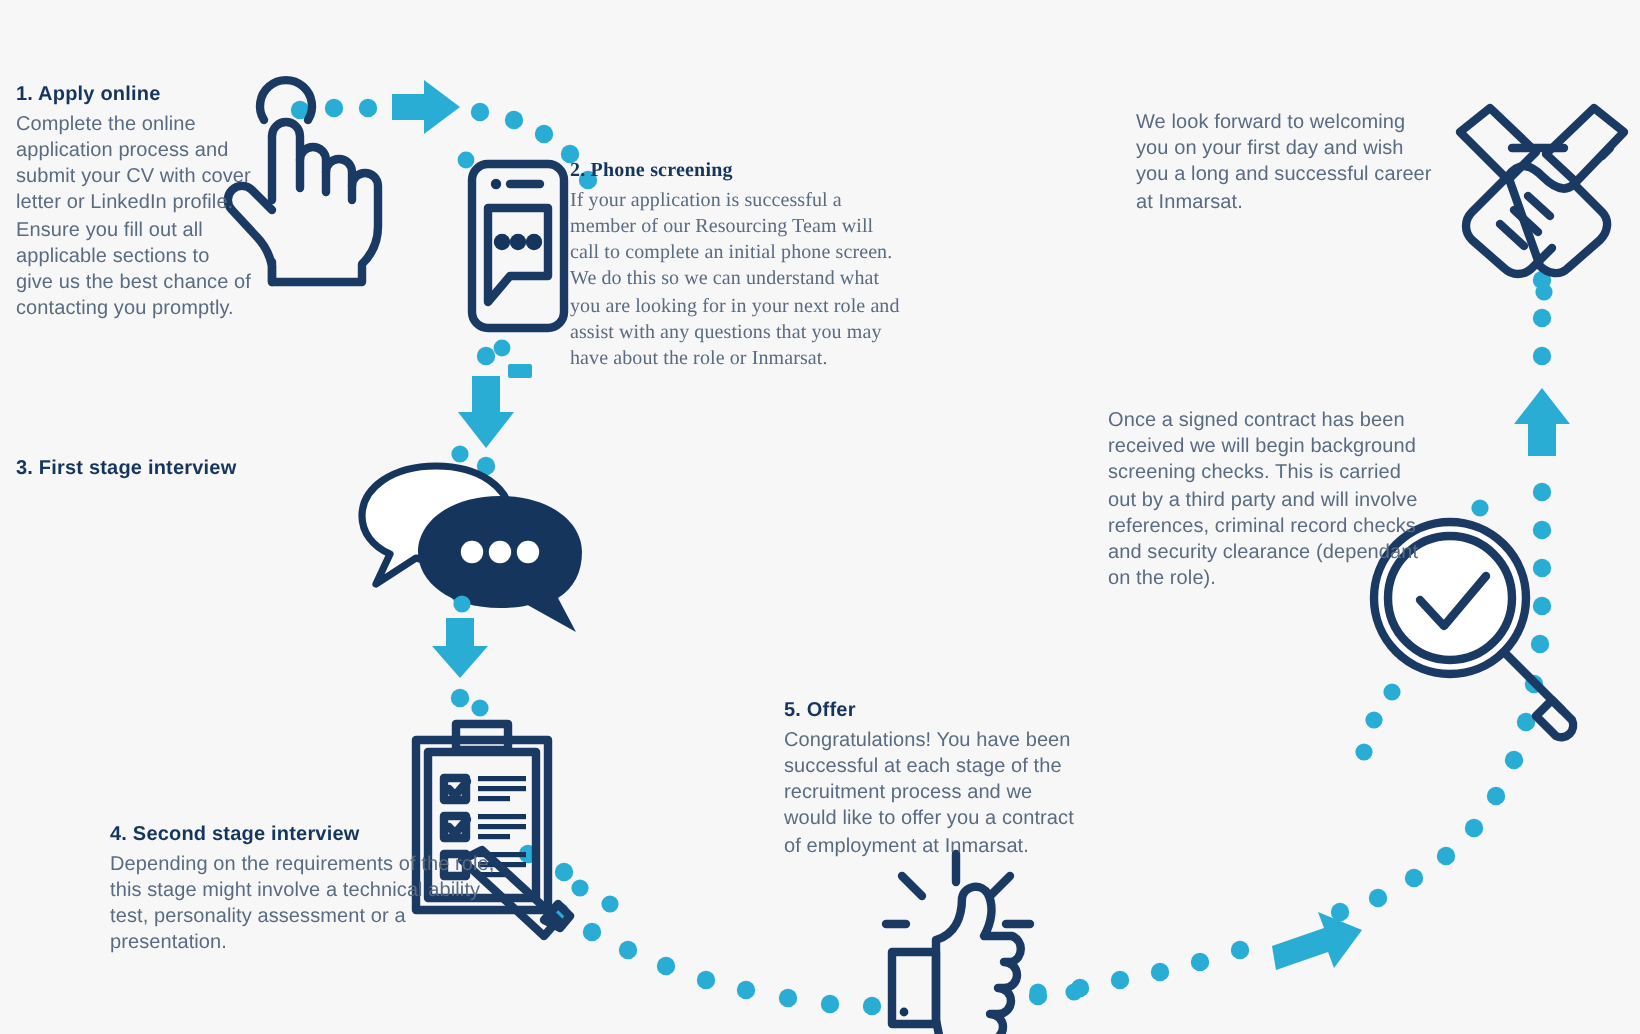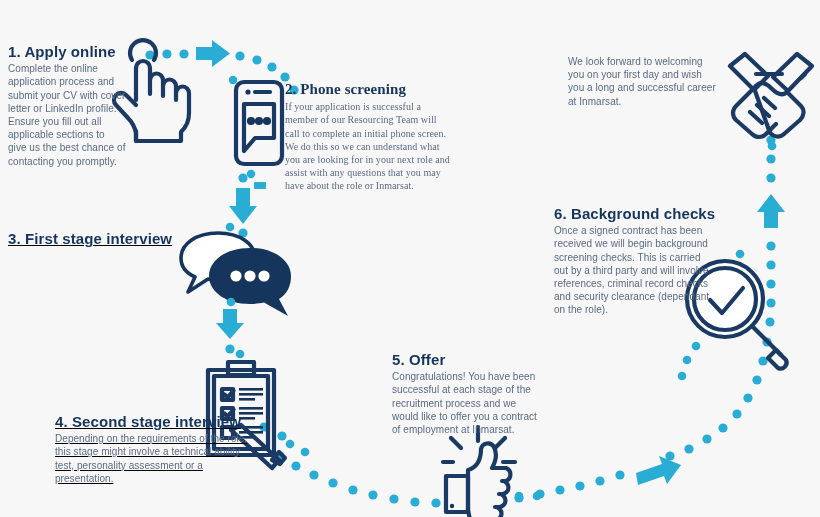--- a/index.html
+++ b/index.html
@@ -7,37 +7,37 @@
     width:820px;height:517px;
     background:#f7f7f7;
     font-family:"Liberation Sans", sans-serif;
     position:relative;
     overflow:hidden;
   }
   #flow{position:absolute;inset:0;width:820px;height:517px;}
   .step{position:absolute;}
   .step h3{
     margin:0 0 1px 0;
-    font-size:15px;
+    font-size:10px;
     font-weight:bold;
     color:#16355d;
     letter-spacing:.1px;
     line-height:1.28;
   }
   .step p{
     margin:0;
     font-size:10px;
     color:#5a6b80;
     line-height:1.32;
     letter-spacing:.05px;
   }
   #s1{left:8px;top:42px;width:118px;}
   #s2{left:285px;top:80px;width:167px;font-family:Liberation Serif, serif;}
-  #s3{left:8px;top:229px;width:196px;text-decoration:underline;}
-  #s4{left:55px;top:412px;width:200px;text-decoration:underline;}
+  #s3{left:8px;top:229px;width:196px;}
+  #s4{left:55px;top:412px;width:200px;}
   #s5{left:392px;top:350px;width:148px;}
   #s6{left:554px;top:204px;width:163px;}
   #s7{left:568px;top:55px;width:150px;}
 </style>
 </head>
 <body>
 
 <svg id="flow" viewBox="0 0 820 517">
   <defs>
     <style>
@@ -268,19 +268,18 @@
   <h3>4. Second stage interview</h3>
   <p>Depending on the requirements of the role, this stage might involve a technical ability test, personality assessment or a presentation.</p>
 </div>
 
 <div class="step" id="s5">
   <h3>5. Offer</h3>
   <p>Congratulations! You have been successful at each stage of the recruitment process and we would like to offer you a contract of employment at Inmarsat.</p>
 </div>
 
 <div class="step" id="s6">
-  <h3>6. Background checks</h3>
   <p>Once a signed contract has been received we will begin background screening checks. This is carried out by a third party and will involve references, criminal record checks and security clearance (dependant on the role).</p>
 </div>
 
 <div class="step" id="s7">
   <p>We look forward to welcoming you on your first day and wish you a long and successful career at Inmarsat.</p>
 </div>
 
 </body></html>

